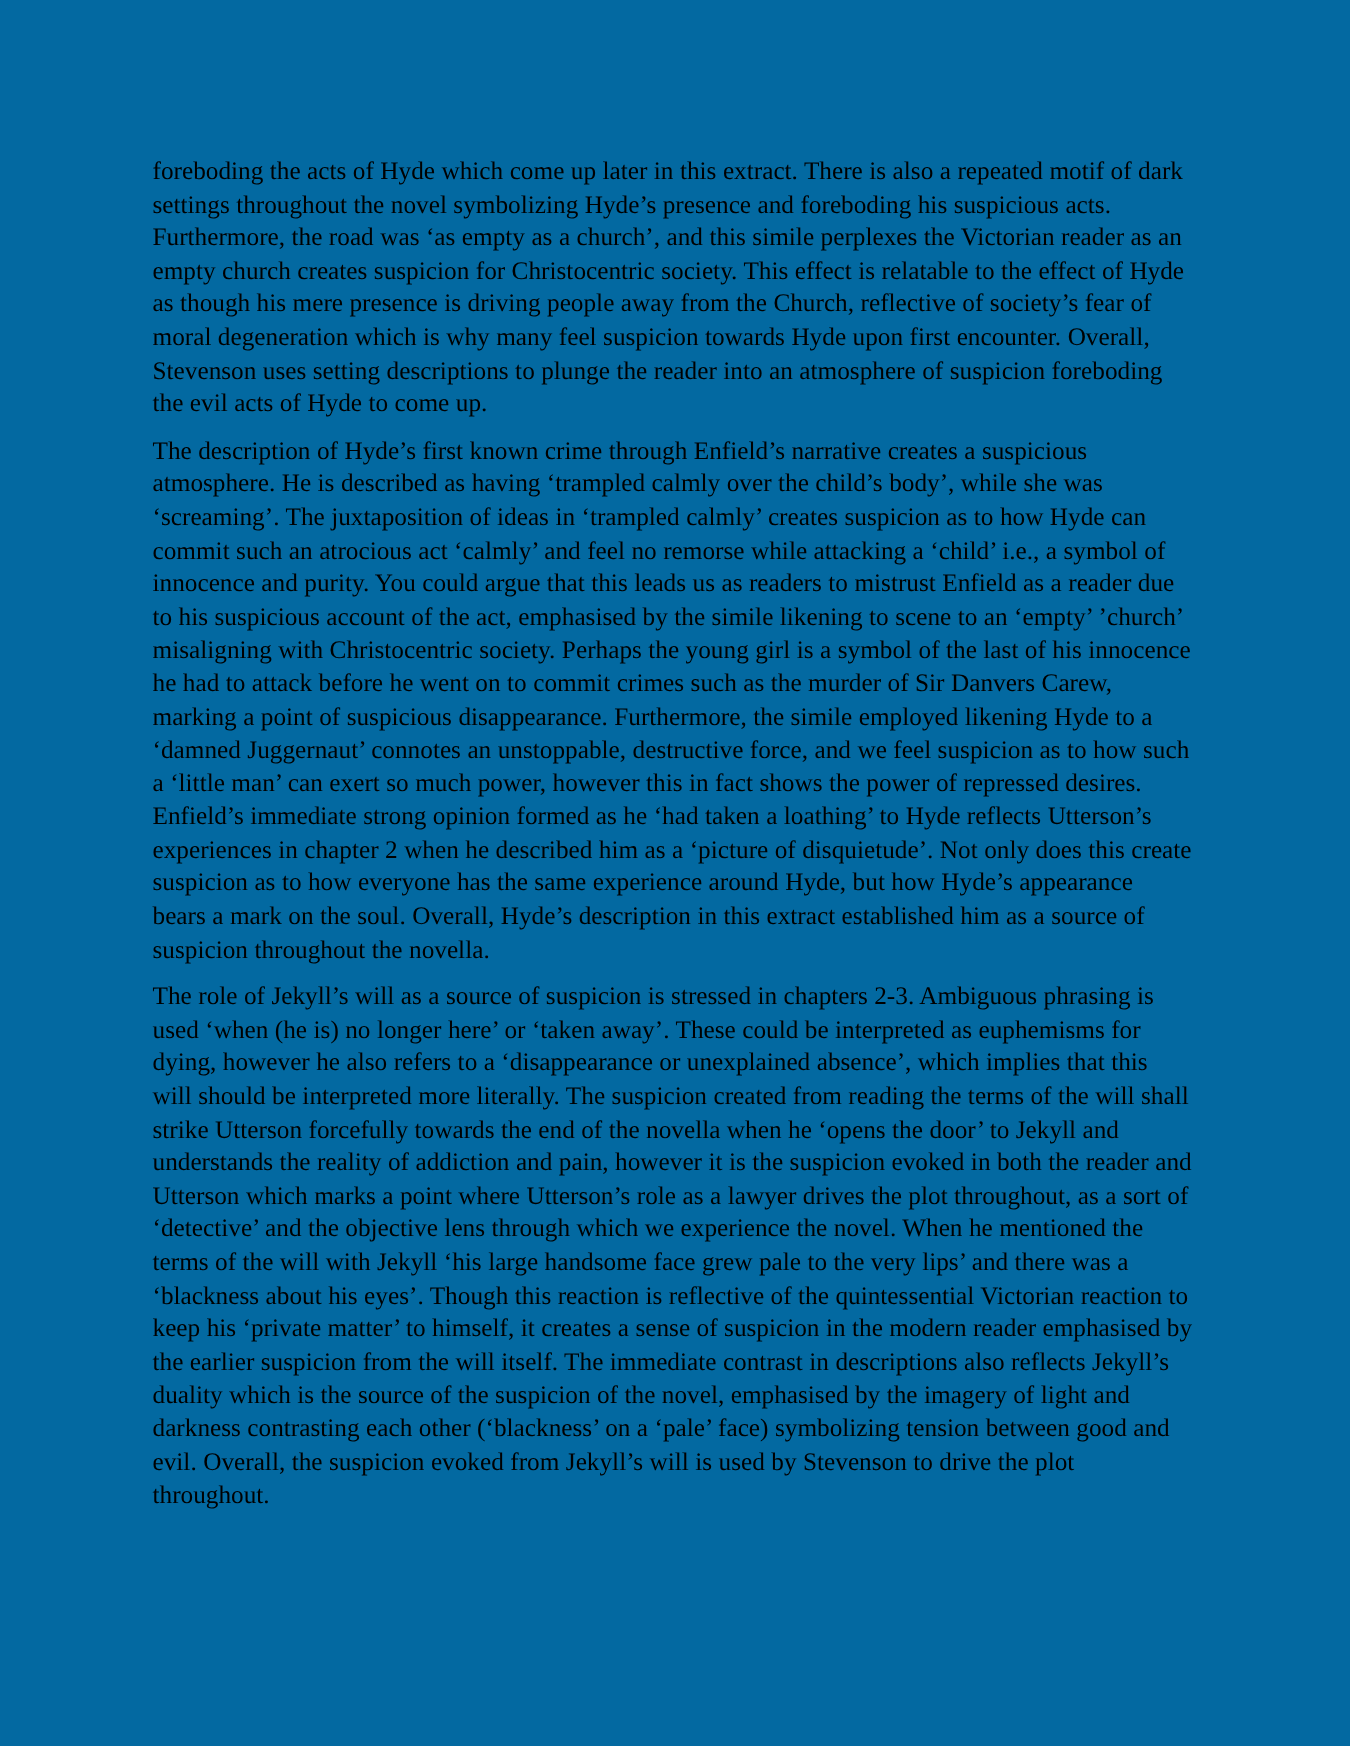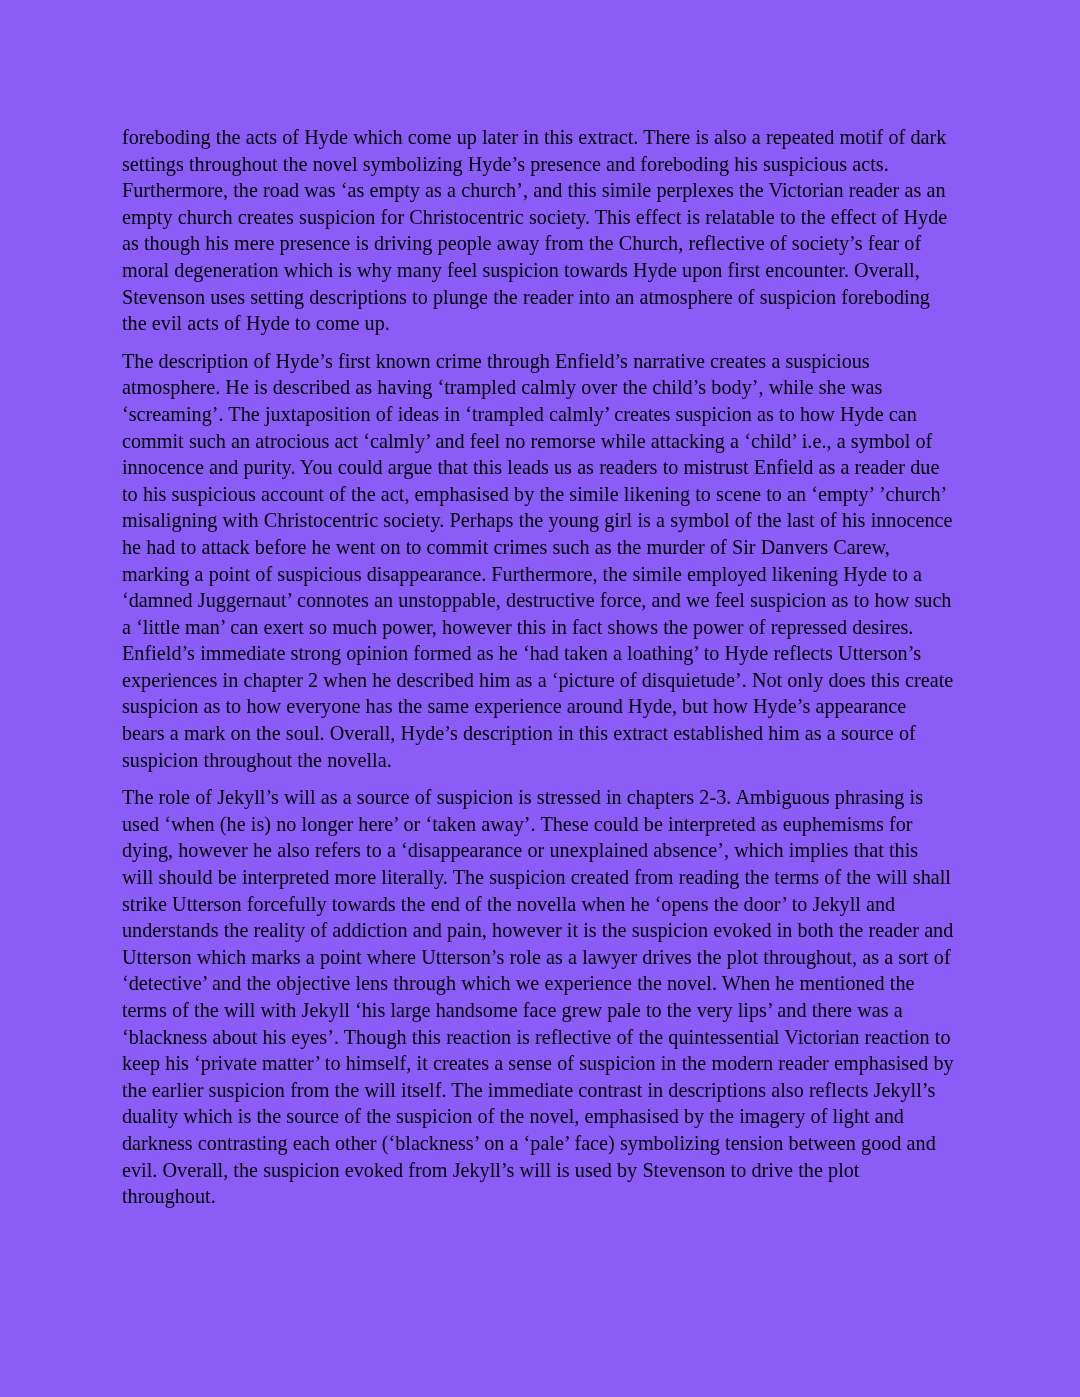--- a/index.html
+++ b/index.html
@@ -13,21 +13,21 @@
     height: 1397px;
     overflow: hidden;
     font-family: "Liberation Serif", "DejaVu Serif", serif;
     color: #000000;
     -webkit-font-smoothing: antialiased;
   }
   .page {
     position: relative;
     width: 1080px;
     height: 1397px;
-    background: #8b5cf6;
+    background: #0369a1;
     box-sizing: border-box;
   }
   .content {
     position: absolute;
     left: 122px;
     top: 124px;
     width: 832px;
   }
   .para {
     margin: 0 0 11px 0;

